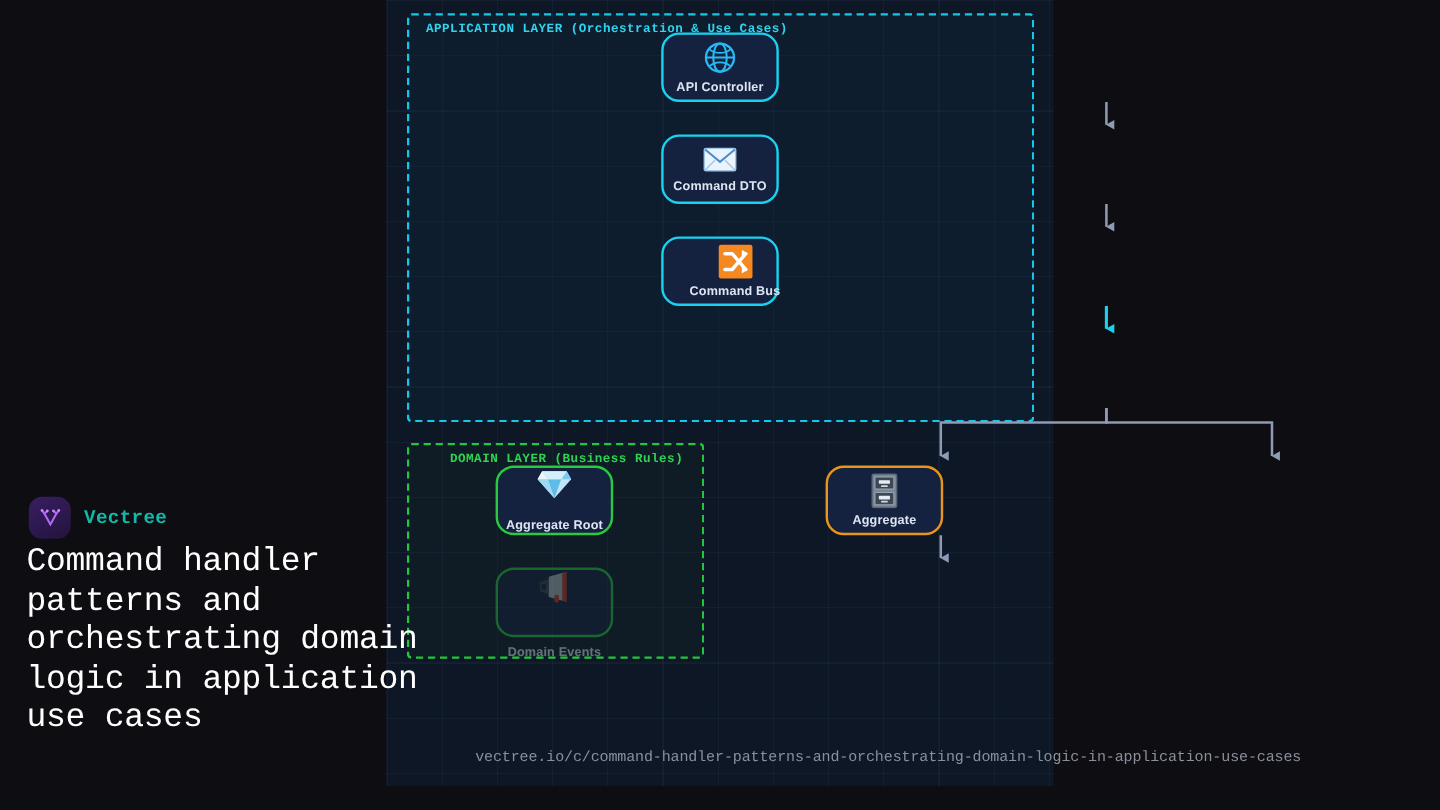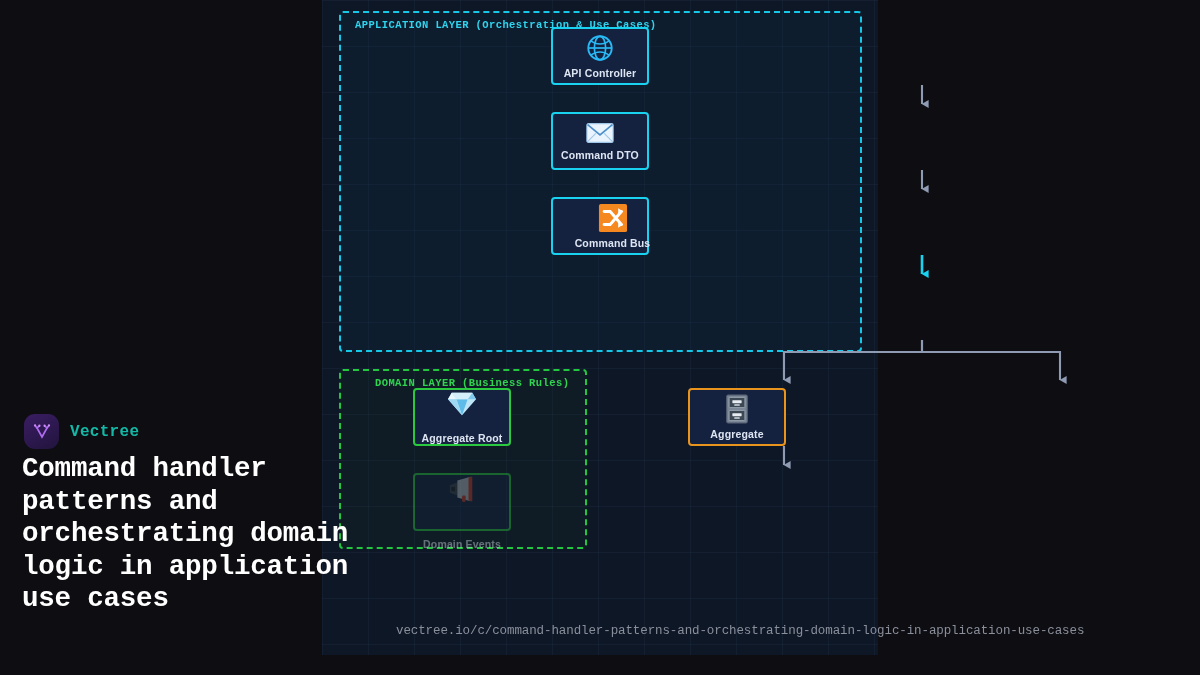--- a/index.html
+++ b/index.html
@@ -37,21 +37,21 @@
   #layer-infrastructure { left: 613px; top: 369px; width: 249px; height: 180px;
     border-color: #e0921c; background: rgba(74,54,18,.12); }
   #layer-infrastructure .layer-label { color: #eda02a; }
 
   
   #connectors { position: absolute; left: 322px; top: 0; width: 556px; height: 655px;
     pointer-events: none; }
 
   
   .node {
-    position: absolute; border-radius: 4px; border-width: 2px; border-style: solid;
+    position: absolute; border-radius: 15px; border-width: 2px; border-style: solid;
     display: flex; flex-direction: column; align-items: center; justify-content: center;
     background: #14213f;
   }
   .node .node-icon { line-height: 1; display: flex; align-items: center; justify-content: center; }
   .node .node-label {
     margin-top: 4px; font-size: 10.5px; font-weight: 700;
     color: #dde5f2; text-align: center; letter-spacing: .15px; white-space: nowrap;
   }
   .node.cyan   { border-color: #19d2f0; }
   .node.green  { border-color: #2bc93f; justify-content: space-between; }
@@ -78,21 +78,21 @@
     background: linear-gradient(150deg, #3a1d63 0%, #22143d 100%);
     display: flex; align-items: center; justify-content: center;
   }
   #brand-name {
     font-family: "Liberation Mono", monospace;
     font-size: 16px; font-weight: 700; color: #14b8a6; letter-spacing: .3px;
   }
   #headline {
     position: absolute; left: 22px; top: 453px; width: 350px;
     font-family: "Liberation Mono", monospace;
-    font-size: 27.5px; line-height: 32.5px; font-weight: 700;
+    font-size: 27.5px; line-height: 32.5px; font-weight: 400;
     color: #ffffff; letter-spacing: -.2px;
   }
   #footer-url {
     position: absolute; left: 396px; top: 624px;
     font-family: "Liberation Mono", monospace;
     font-size: 12.5px; color: #8a8f9c; letter-spacing: -.1px; white-space: nowrap;
   }
 </style>
 </head>
 <body>

